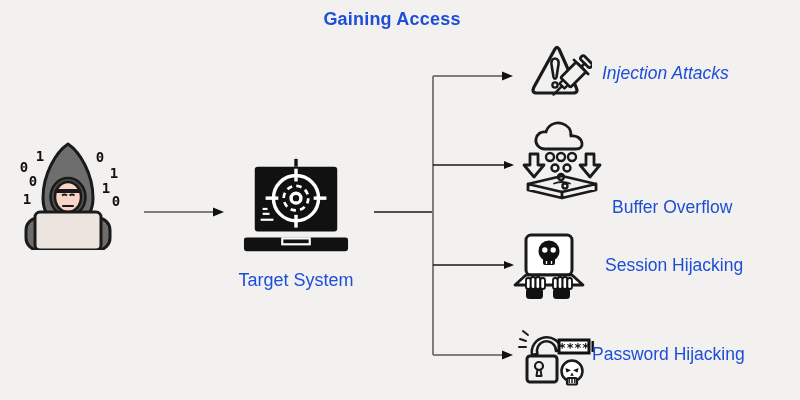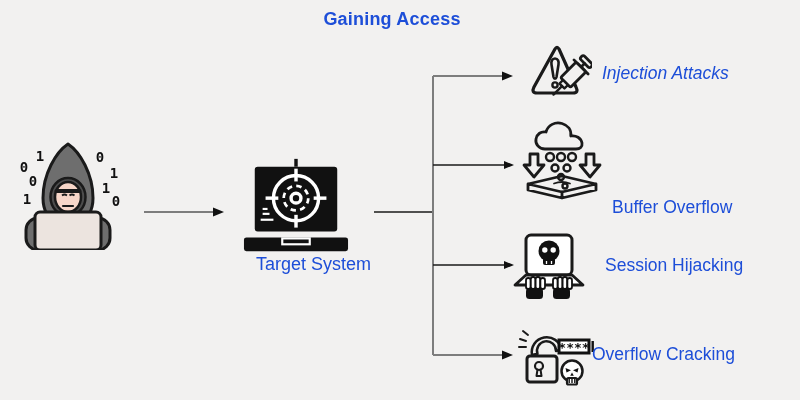--- a/index.html
+++ b/index.html
@@ -87,21 +87,21 @@
       <line x1="55" y1="57" x2="55" y2="70" stroke-width="3.5"></line>
       <line x1="24" y1="40" x2="37" y2="40" stroke-width="3.5"></line>
       <line x1="73" y1="40" x2="86" y2="40" stroke-width="3.5"></line>
       <line x1="21" y1="51" x2="26" y2="51" stroke-width="2.2"></line>
       <line x1="21" y1="56" x2="28" y2="56" stroke-width="2.2"></line>
       <line x1="19" y1="62" x2="32" y2="62" stroke-width="2.2"></line>
     </g>
     <rect x="2" y="80" width="106" height="14" rx="2.5" fill="#111"></rect>
     <rect x="41" y="81" width="28" height="6" fill="#111" stroke="#fff" stroke-width="2.2"></rect>
   </svg>
-  <div class="abs node-label" style="left:221px; top:254px; width:150px;text-align:right;">Target System</div>
+  <div class="abs node-label" style="left:221px; top:270px; width:150px;">Target System</div>
 
   <svg class="abs" style="left:528px; top:42px;" width="64" height="66" viewBox="0 0 64 66">
     <g stroke="#1a1a1a" fill="none" stroke-linecap="round" stroke-linejoin="round">
       <path d="M27,7 L6,45 Q3,51 9,51 L45,51 Q51,51 48,45 L31,7 Q29,3.5 27,7 Z" stroke-width="3.2"></path>
       <path d="M27,16.5 C24,16.5 23,19.5 23.5,22.5 L25.5,35 C26,37.2 28,37.2 28.5,35 L30.5,22.5 C31,19.5 30,16.5 27,16.5 Z" stroke-width="2.6"></path>
       <circle cx="27" cy="43" r="2.6" stroke-width="2.4"></circle>
       <g transform="translate(58,20) rotate(135)">
         <rect x="-3" y="-7" width="5" height="14" rx="2" fill="#f2f1f0" stroke-width="2.8"></rect>
         <line x1="2" y1="0" x2="7" y2="0" stroke-width="2.8"></line>
         <line x1="7" y1="-10" x2="7" y2="10" stroke-width="2.8"></line>
@@ -180,15 +180,15 @@
       <path d="M48.5,48 L54,50.2 L49.5,52.5 Z" fill="#111"></path>
       <path d="M61.5,48 L56,50.2 L60.5,52.5 Z" fill="#111"></path>
       <path d="M55,52.5 L53.2,55.8 L56.8,55.8 Z" fill="#111"></path>
       <g stroke="#111" stroke-width="1.4">
         <line x1="52.2" y1="59" x2="52.2" y2="63"></line>
         <line x1="55" y1="59" x2="55" y2="63"></line>
         <line x1="57.8" y1="59" x2="57.8" y2="63"></line>
       </g>
     </g>
   </svg>
-  <div class="abs attack-label" style="left:592px; top:344px;">Overflow Cracking</div>
+  <div class="abs attack-label" style="left:592px; top:344px;">Password Hijacking</div>
 
 </div>
 
 </body></html>

